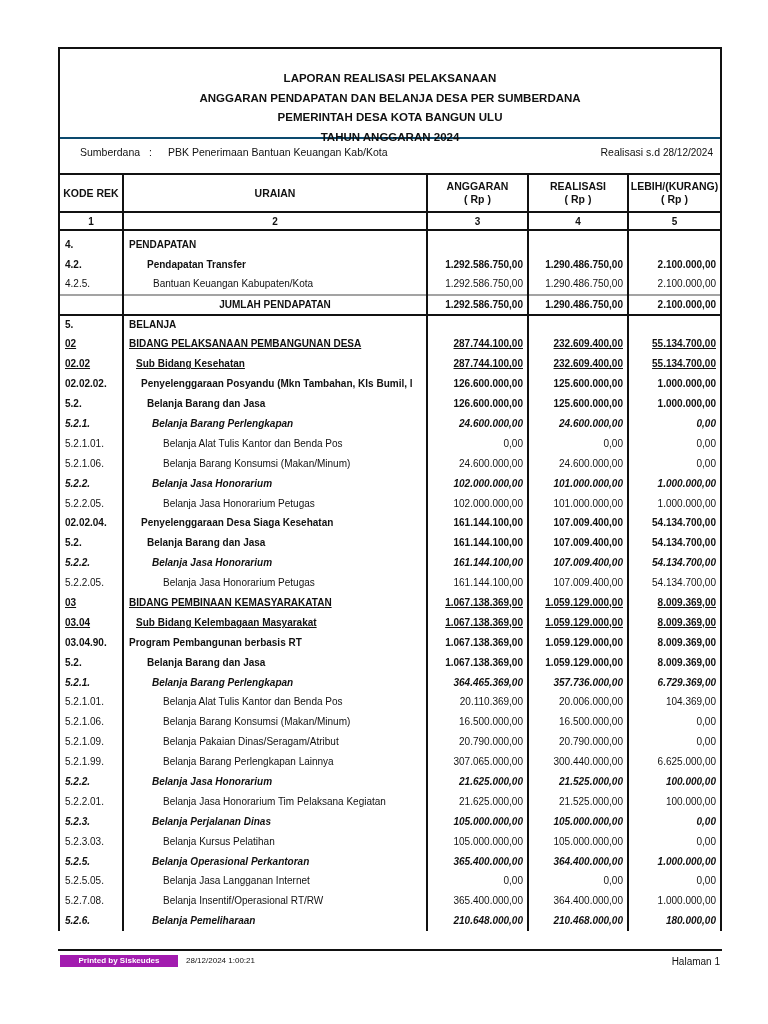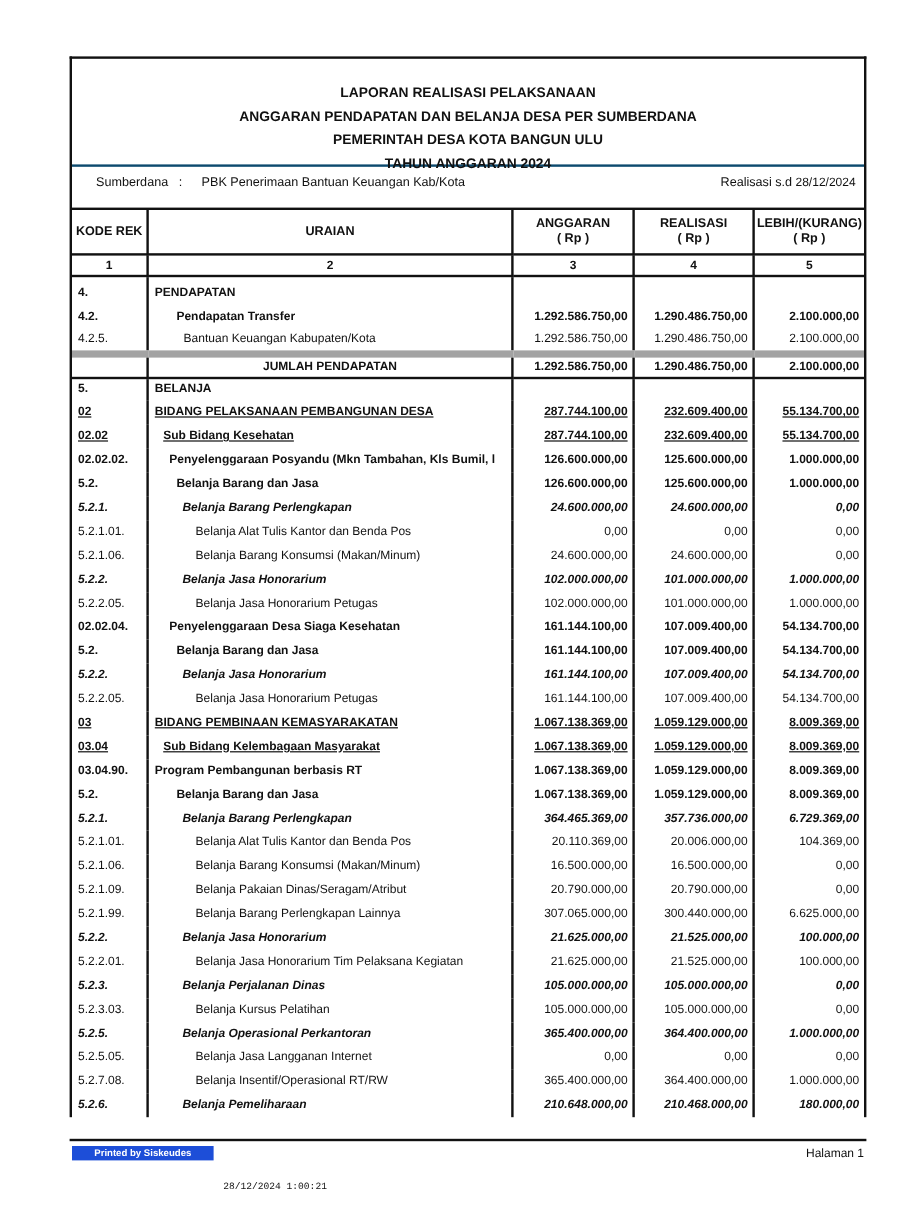--- a/index.html
+++ b/index.html
@@ -38,27 +38,27 @@
 
     .b { font-weight: bold; }
     .i { font-style: italic; }
     .u { text-decoration: underline; }
     .ind1 { padding-left: 5px !important; }
     .ind2 { padding-left: 23px !important; }
     .ind3 { padding-left: 29px !important; }
     .ind4 { padding-left: 39px !important; }
     .ind3b { padding-left: 28px !important; }
 
-    tr.total td { border-top: 6px solid #a3a3a3; border-bottom: 2px solid #111; }
+    tr.total td { border-top: 2px solid #a3a3a3; border-bottom: 2px solid #111; }
     tr.total td.code { border-right: 2px solid #111; }
     td.center { text-align: center; }
 
     .footer-line { position: absolute; left: 58px; top: 949px; width: 664px; height: 2px; background: #111; }
-    .printed-badge { position: absolute; left: 60px; top: 955px; width: 118px; height: 12px; background: #1d4ed8; color: #fff; font-size: 8px; font-weight: bold; text-align: center; line-height: 12px; }
-    .printed-date { position: absolute; left: 186px; top: 984px; font-size: 8px; line-height: 12px; font-family: Liberation Mono, monospace; }
+    .printed-badge { position: absolute; left: 60px; top: 955px; width: 118px; height: 12px; background: #a21caf; color: #fff; font-size: 8px; font-weight: bold; text-align: center; line-height: 12px; }
+    .printed-date { position: absolute; left: 186px; top: 955px; font-size: 8px; line-height: 12px; }
     .page-num { position: absolute; right: 48px; top: 955px; font-size: 10px; line-height: 14px; }
   </style>
 </head>
 <body>
 
 <div class="frame">
   <div class="title-block">
     <div class="title-line">LAPORAN REALISASI PELAKSANAAN</div>
     <div class="title-line">ANGGARAN PENDAPATAN DAN BELANJA DESA PER SUMBERDANA</div>
     <div class="title-line">PEMERINTAH DESA KOTA BANGUN ULU</div>

